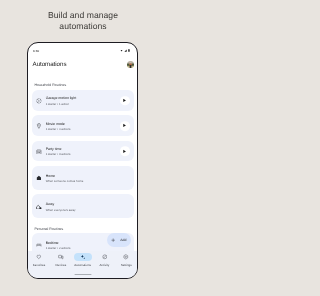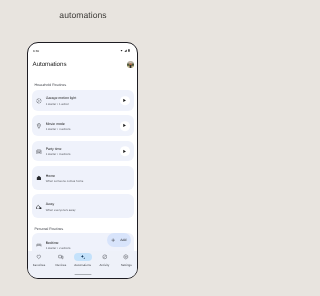--- a/index.html
+++ b/index.html
@@ -33,20 +33,21 @@
   svg{display:block;}
   .nav .lb{font-size:3px;color:#42454b;margin-top:2.4px;letter-spacing:0.02px;}
   .fab{position:absolute;right:6.4px;bottom:31.5px;background:#D8E4FB;border-radius:7px;height:14px;display:flex;align-items:center;justify-content:center;gap:4.9px;padding:0 4.4px;}
   .fab .lb{font-size:3.45px;color:#1b1b1b;}
   .homeind{position:absolute;left:50%;transform:translateX(-50%);bottom:3.3px;width:17px;height:1.1px;background:#a9aeb4;border-radius:1px;}
 </style>
 </head>
 <body>
 
 <div class="hero">
+  <div class="hero-line">Build and manage</div>
   <div class="hero-line">automations</div>
 </div>
 
 <div class="phone">
   <div class="statusbar">
     <div class="sb-time">9:30</div>
     <div class="sb-icons">
       <svg width="3.1" height="3.1" viewBox="0 0 24 24" style="display:block">
           <path fill="#1b1b1b" d="M12 20l7.5-10a12 12 0 0 0-15 0z"></path>
         </svg>

